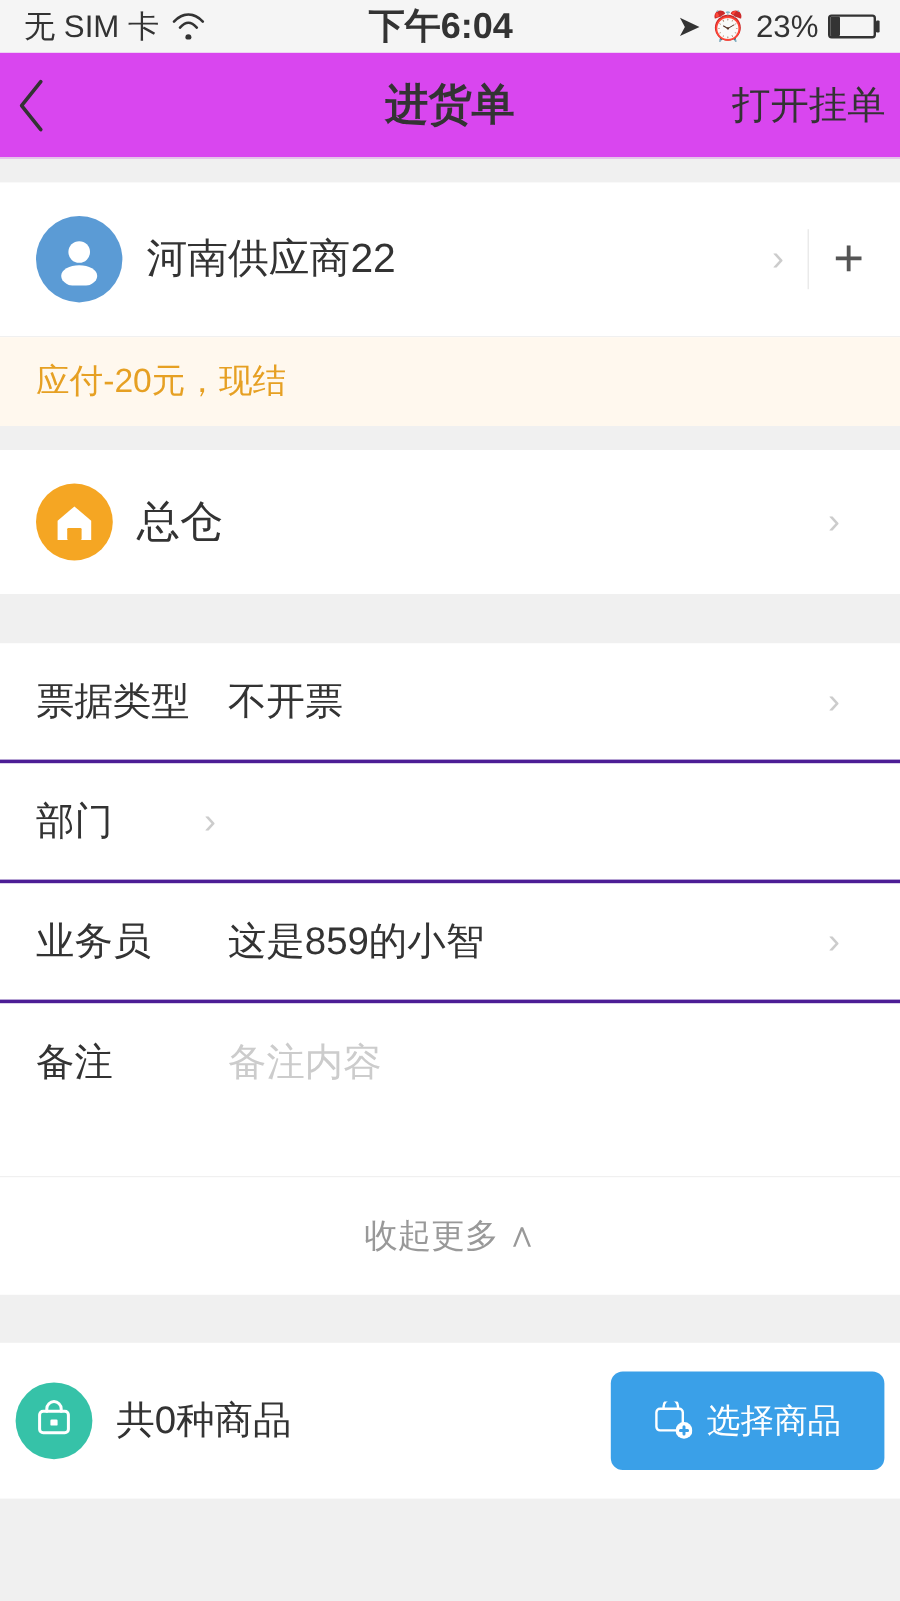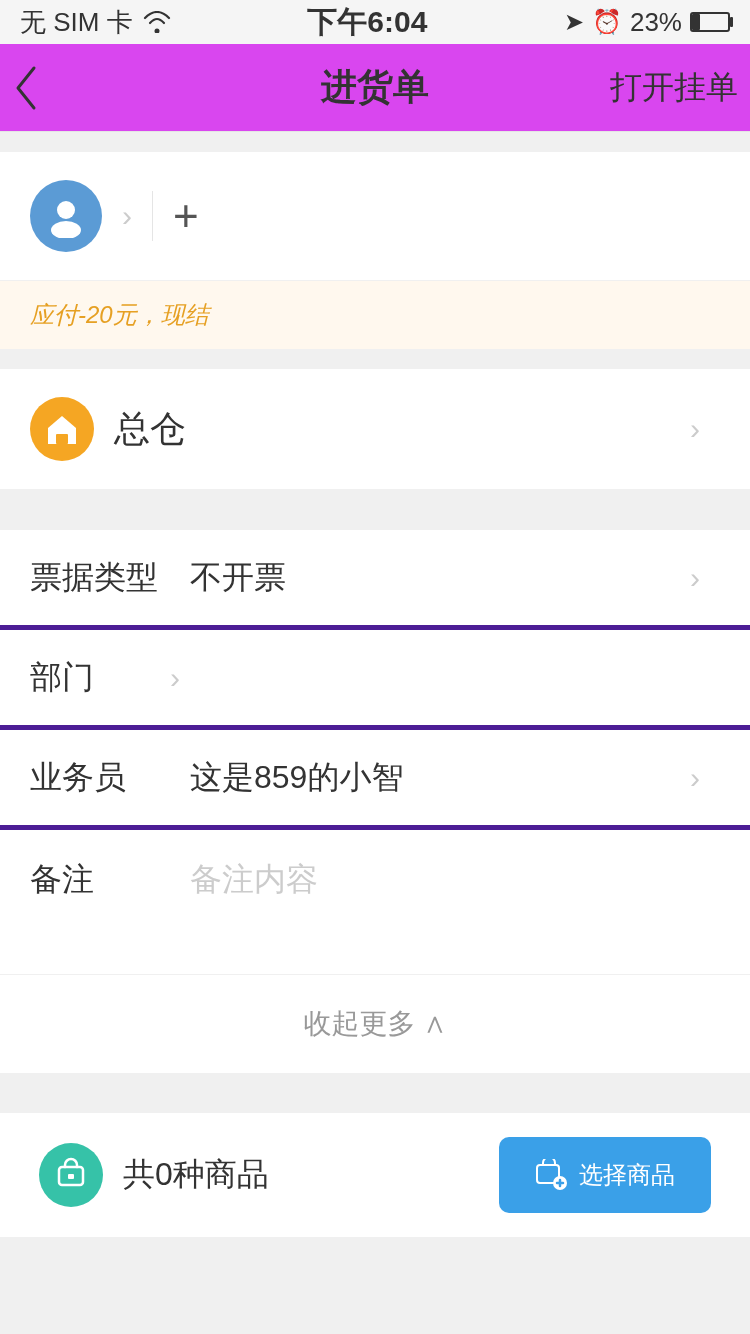--- a/index.html
+++ b/index.html
@@ -129,23 +129,22 @@
       width: 1px;
       height: 50px;
       background: #e5e5e5;
       margin-right: 20px;
     }
 
     
     .notice-banner {
       background: #fff8ee;
       padding: 18px 30px;
-      font-size: 24px;
+      font-size: 28px;
       color: #e6a023;
-      font-style: italic;
     }
 
     
     .warehouse-row {
       display: flex;
       align-items: center;
       padding: 28px 30px;
       background: #fff;
     }
     .warehouse-icon {
@@ -169,21 +168,21 @@
     
     .form-section {
       background: #fff;
       margin-top: 20px;
     }
     .form-row {
       display: flex;
       align-items: center;
       padding: 0 30px;
       height: 100px;
-      border-bottom: 5px solid #4c1d95;
+      border-bottom: 3px solid #4c1d95;
     }
     .form-row:last-child {
       border-bottom: none;
     }
     .form-label {
       font-size: 32px;
       color: #333;
       min-width: 140px;
     }
     .form-value {
@@ -211,21 +210,21 @@
       border-top: 1px solid #f0f0f0;
       margin-top: 44px;
     }
 
     
     .bottom-section {
       background: #fff;
       margin-top: 20px;
       display: flex;
       align-items: center;
-      padding: 24px 39px;
+      padding: 24px 13px;
       gap: 20px;
     }
     .product-icon {
       width: 64px;
       height: 64px;
       border-radius: 50%;
       background: #36c2a8;
       display: flex;
       align-items: center;
       justify-content: center;
@@ -236,21 +235,21 @@
       flex: 1;
       font-size: 32px;
       color: #333;
     }
     .select-btn {
       background: #3aa0e8;
       color: #fff;
       border: none;
       border-radius: 10px;
       padding: 22px 36px;
-      font-size: 24px;
+      font-size: 28px;
       display: flex;
       align-items: center;
       gap: 12px;
       cursor: pointer;
     }
     .select-btn svg { width: 32px; height: 32px; fill: #fff; }
 
     
     .main-bg {
       background: #f0f0f0;
@@ -294,20 +293,21 @@
 <div class="section-divider"></div>
 
 <div class="card">
   <div class="supplier-row">
     <div class="supplier-avatar">
       <svg viewBox="0 0 44 44" xmlns="http://www.w3.org/2000/svg">
         <circle cx="22" cy="16" r="9" fill="#fff"></circle>
         <ellipse cx="22" cy="36" rx="15" ry="9" fill="#fff"></ellipse>
       </svg>
     </div>
+    <div class="supplier-name">河南供应商22</div>
     <div class="chevron-right">›</div>
     <div class="vertical-divider"></div>
     <div class="add-btn">+</div>
   </div>
 
   <div class="notice-banner">
     <span>应付-20元，现结</span>
   </div>
 </div>
 

